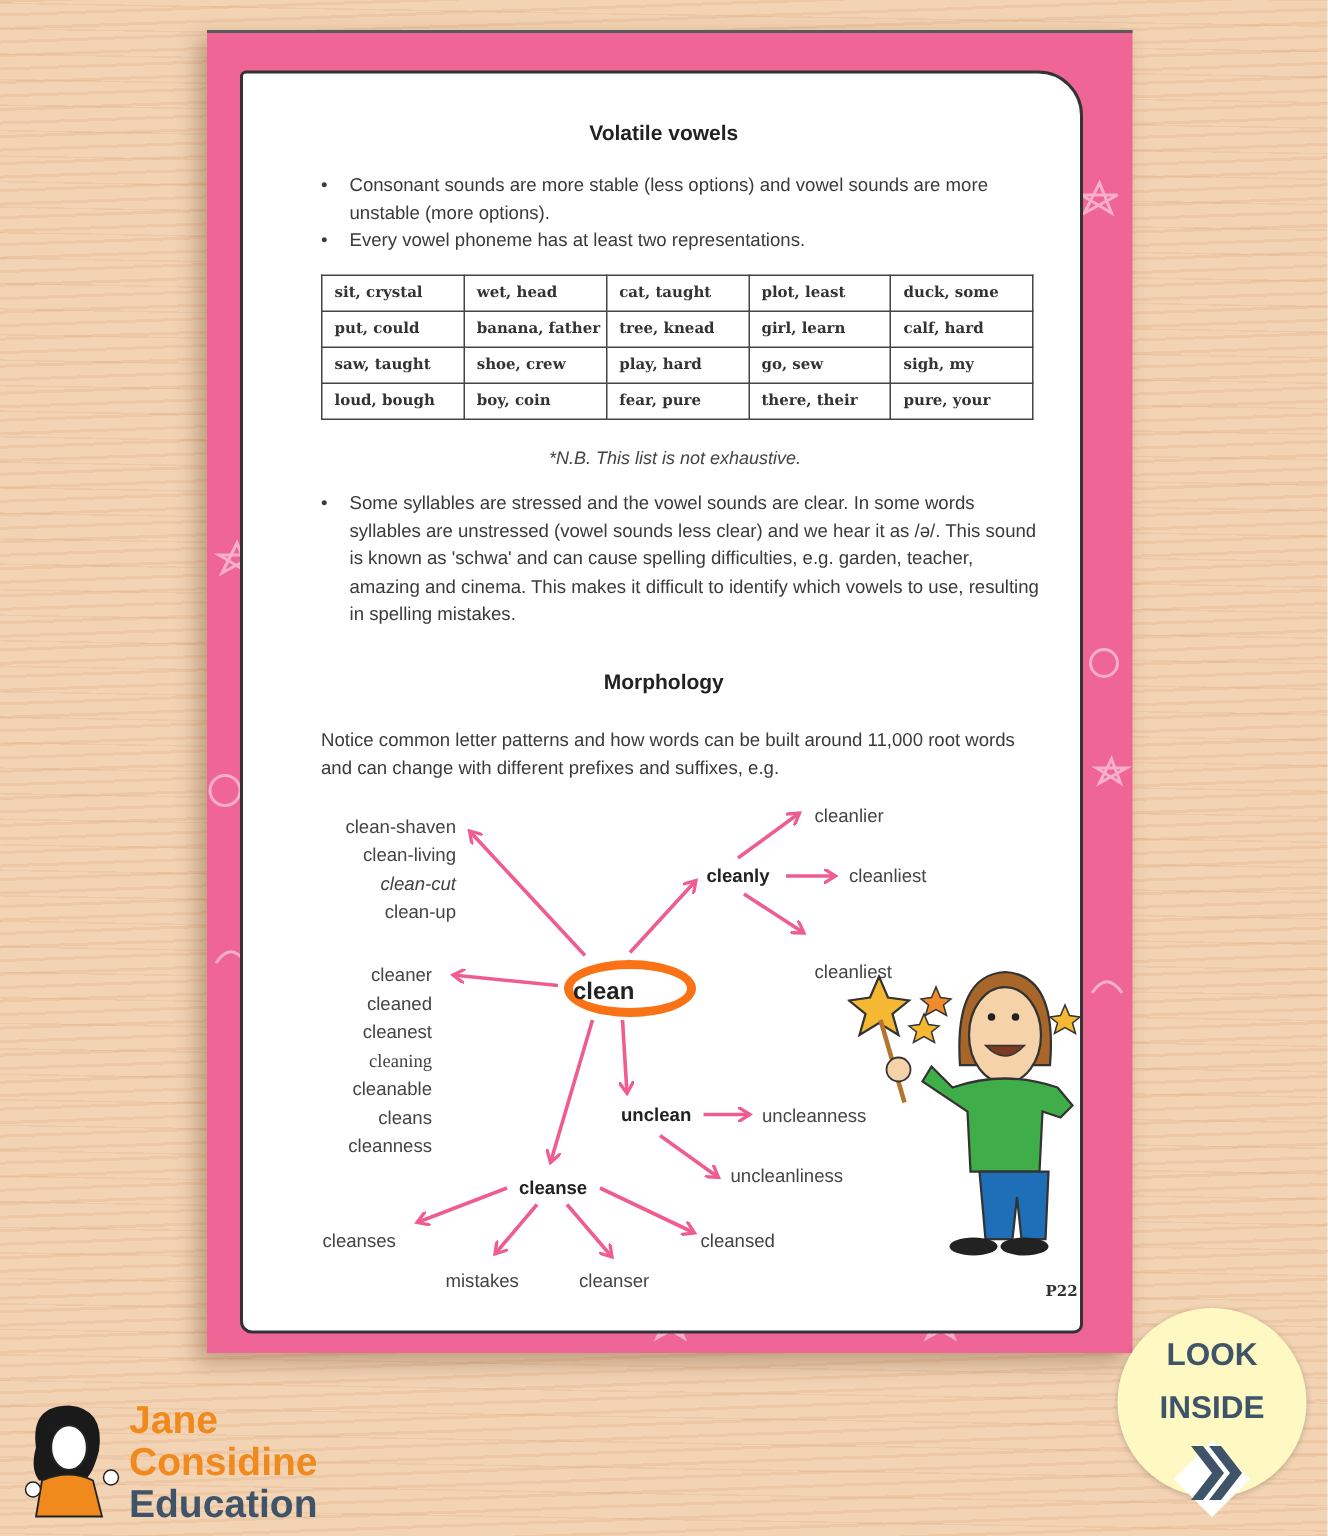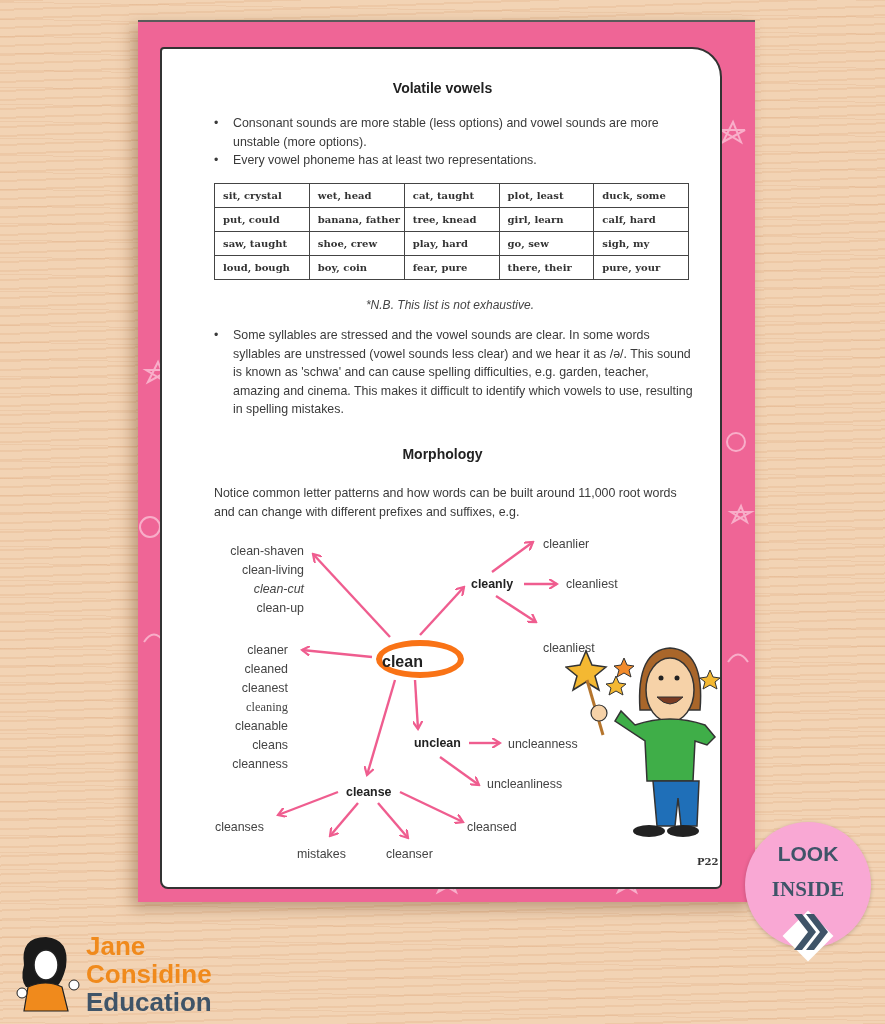--- a/index.html
+++ b/index.html
@@ -53,22 +53,22 @@
   .root { position:absolute; left:376px; top:640px; width:88px; height:38px;
     border:6px solid #f97316; border-radius:50%; box-sizing:border-box;
     text-align:left; line-height:32px; font-weight:bold; font-size:16px; color:#222; }
   svg.arrows { position:absolute; left:0; top:0; }
   .pageno { position:absolute; left:697px; top:856px; font-family:"DejaVu Serif", serif; font-size:10px; font-weight:bold; color:#333; }
   .logo { position:absolute; left:14px; top:935px; }
   .logo-text { position:absolute; left:86px; top:932px; font-weight:bold; font-size:26px; line-height:28px; }
   .logo-text .o { color:#f08a1c; }
   .logo-text .g { color:#3f5468; }
   .look {
-    position:absolute; left:745px; top:822px; width:126px; height:126px;
-    background:#f9a8d4; border-radius:50% 50% 50% 50%;
+    position:absolute; left:745px; top:872px; width:126px; height:126px;
+    background:#fef9c3; border-radius:50% 50% 50% 50%;
     box-shadow:0 1px 4px rgba(0,0,0,0.2);
   }
   .look::after {
     content:""; position:absolute; left:45px; top:96px; width:36px; height:36px;
     background:#fff; transform:rotate(45deg);
   }
   .look .lbl { position:absolute; left:0; width:126px; text-align:center; font-weight:bold; font-size:21px; color:#3f5468; z-index:2; }
   .look .chev { position:absolute; left:47px; top:90px; z-index:2; }
 </style>
 </head>
@@ -228,18 +228,18 @@
   <circle cx="8" cy="58" r="5" fill="#fff" stroke="#222" stroke-width="1"></circle>
 </svg>
 <div class="logo-text">
   <div class="o">Jane</div>
   <div class="o">Considine</div>
   <div class="g">Education</div>
 </div>
 
 <div class="look">
   <div class="lbl" style="top:20px;">LOOK</div>
-  <div class="lbl" style="top:55px;font-family:Liberation Serif, serif;">INSIDE</div>
+  <div class="lbl" style="top:55px;">INSIDE</div>
   <svg class="chev" width="36" height="40">
     <path d="M2 2 L16 20 L2 38 H10 L24 20 L10 2 Z" fill="#3f5468"></path>
     <path d="M14 2 L28 20 L14 38 H22 L36 20 L22 2 Z" fill="#3f5468"></path>
   </svg>
 </div>
 
 </body></html>

